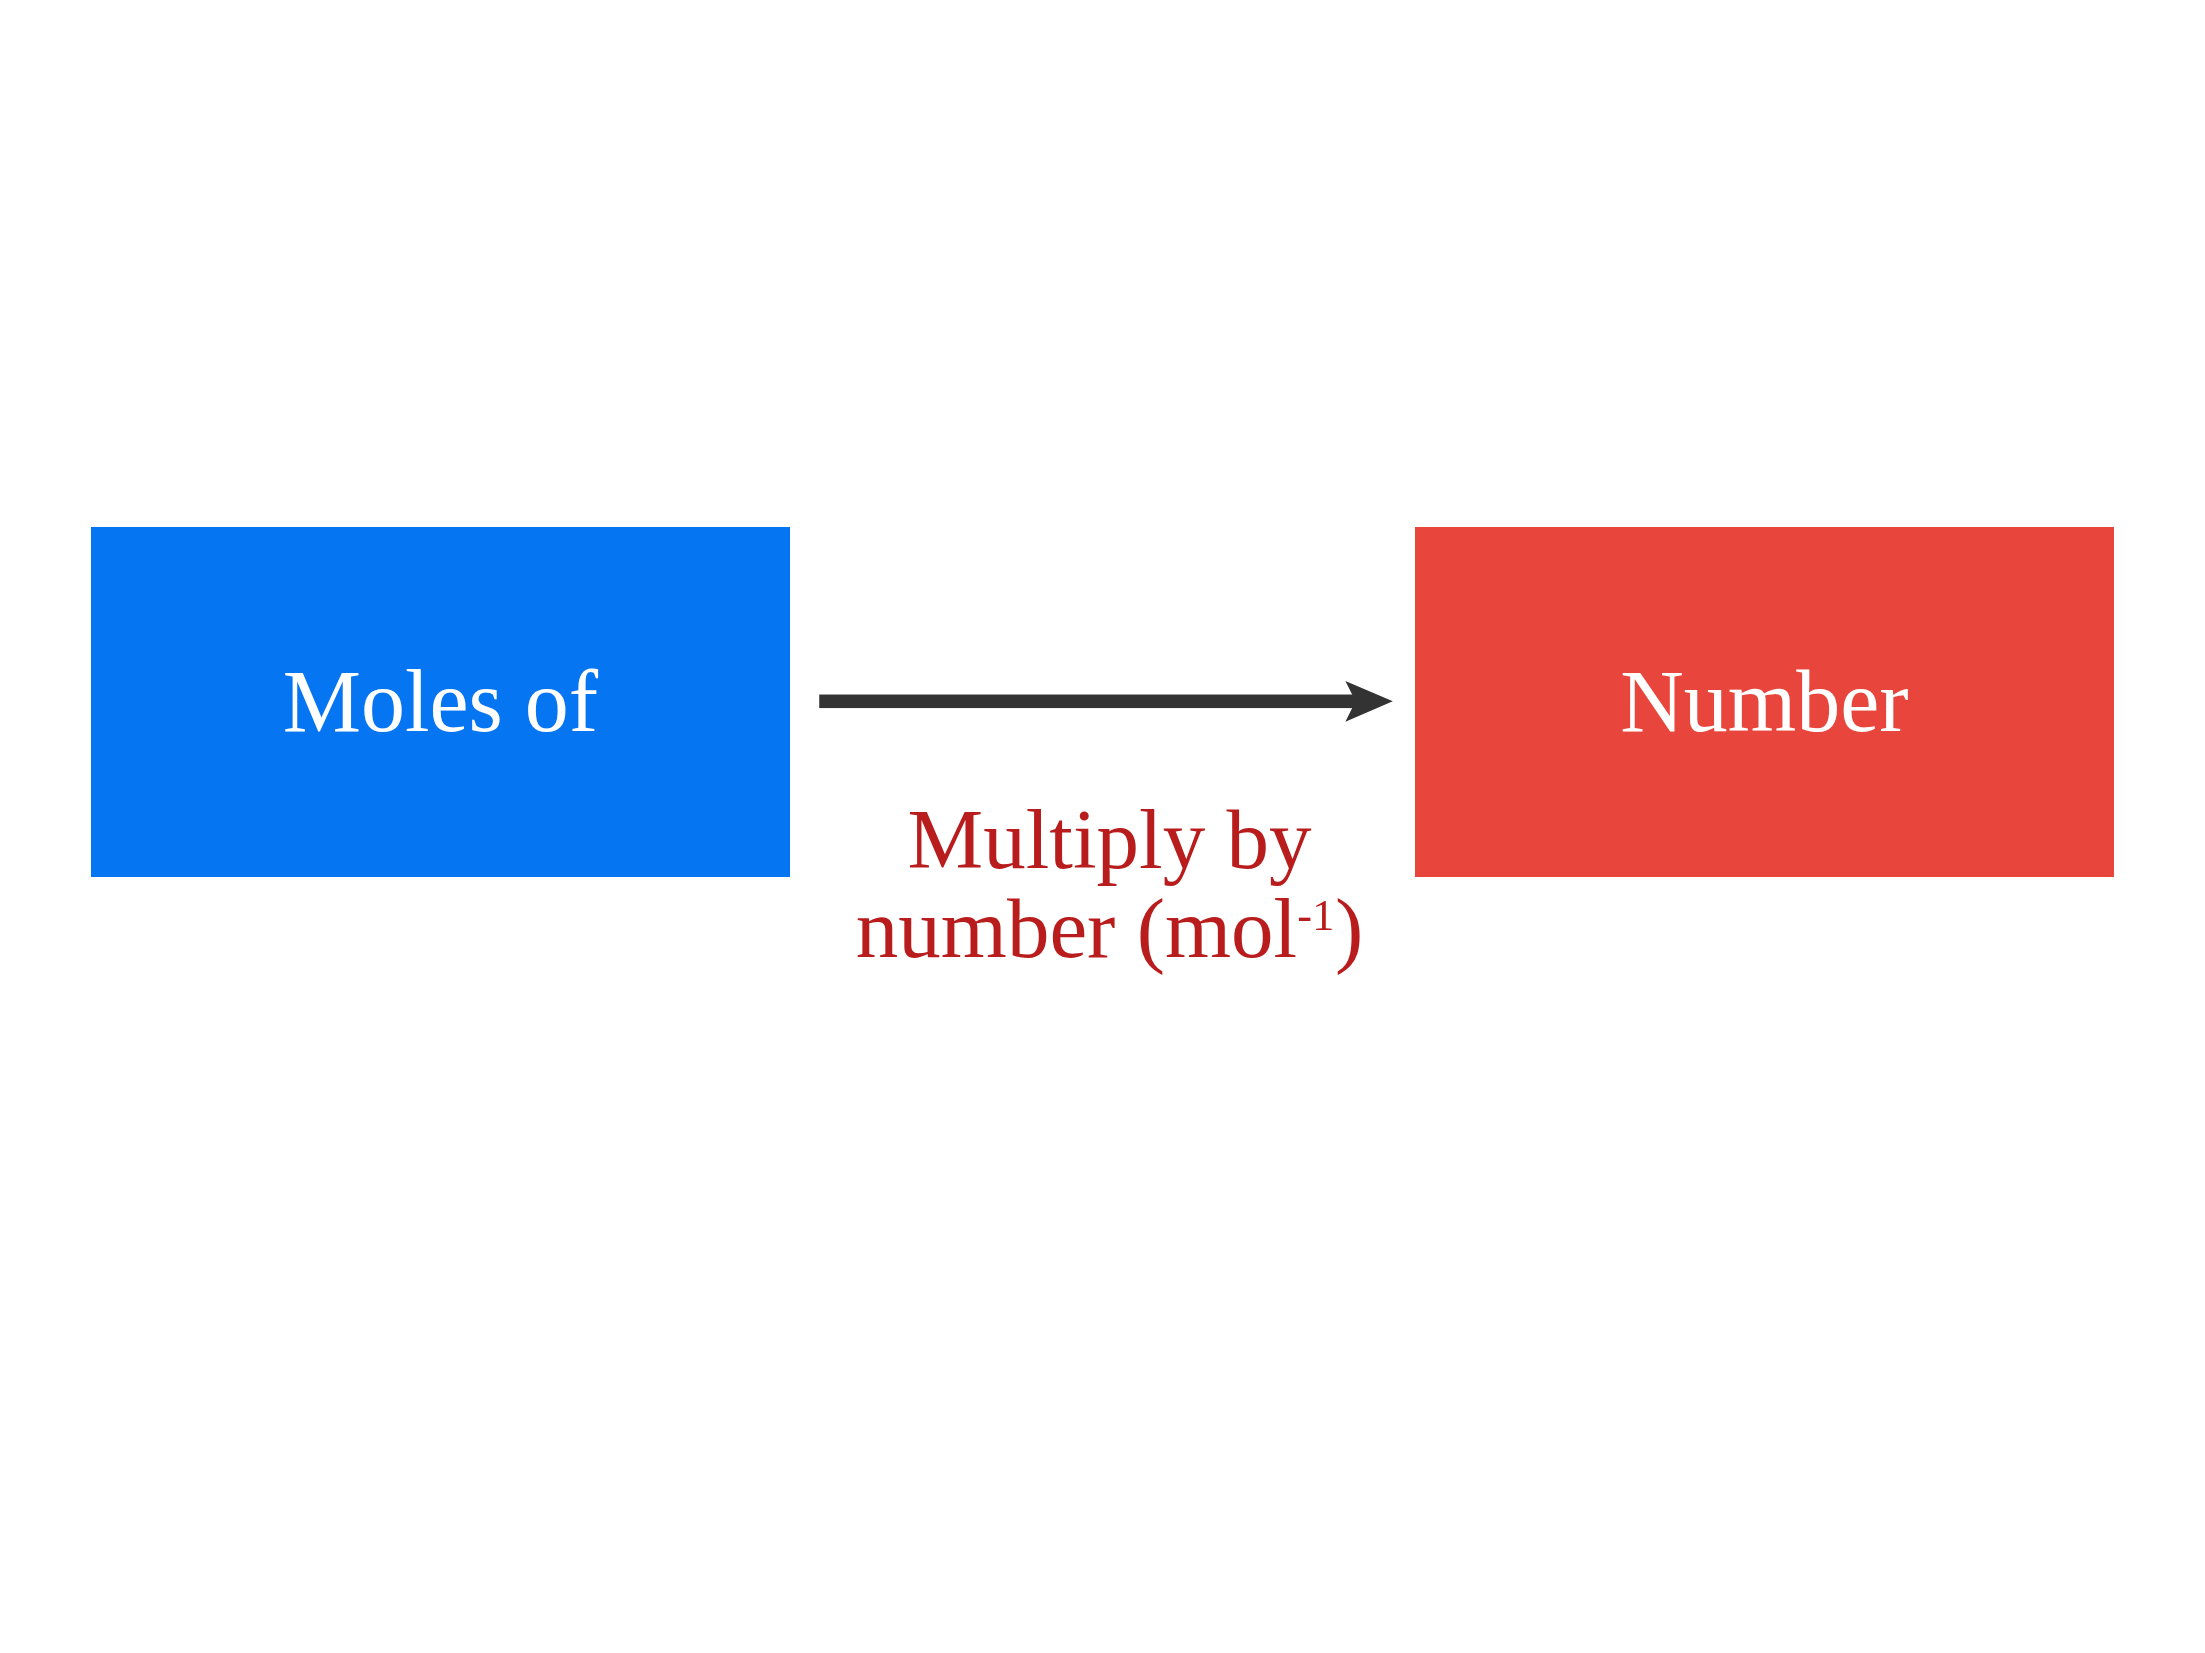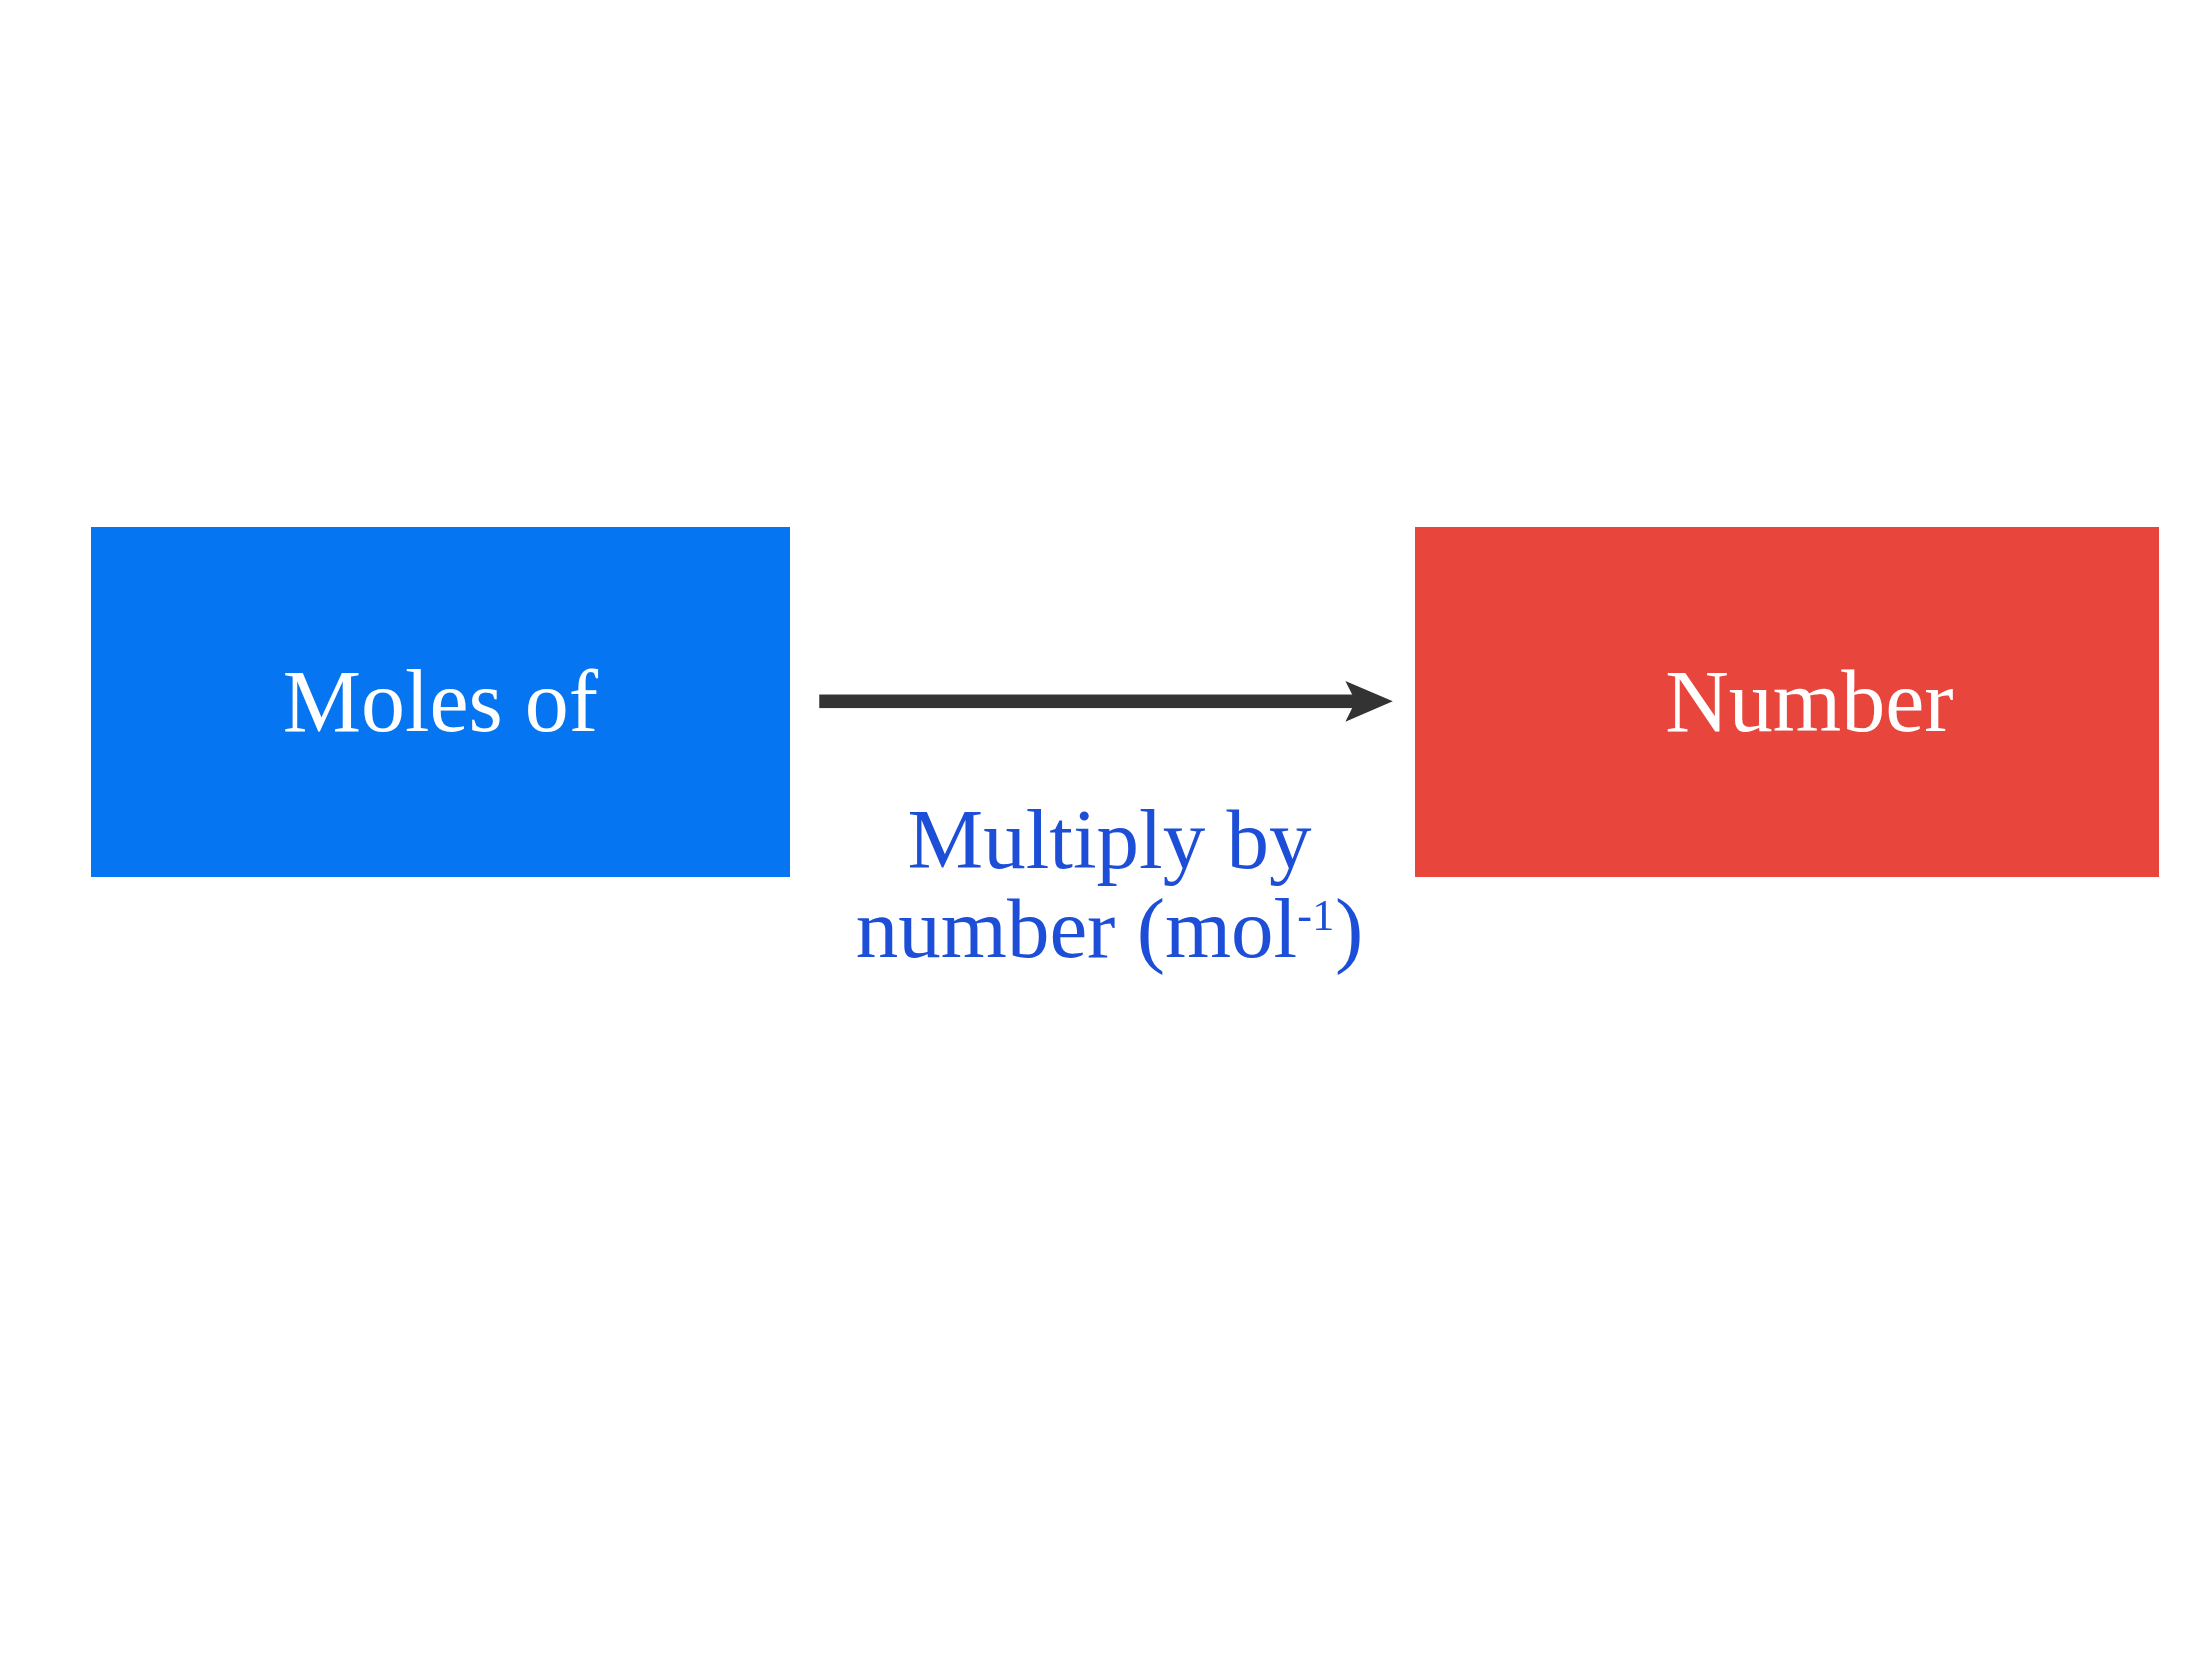--- a/index.html
+++ b/index.html
@@ -19,42 +19,42 @@
     position: absolute;
     top: 527px;
     width: 699px;
     height: 350px;
     display: flex;
     align-items: center;
     justify-content: center;
     text-align: center;
   }
   .box-blue { left: 91px; background: #0575f2; }
-  .box-red  { left: 1415px; background: #e8463c; padding-left: 45px; }
+  .box-red  { left: 1415px; background: #e8463c; }
   .box-label {
     color: #ffffff;
     font-size: 88px;
     line-height: 1.06;
     font-weight: 400;
   }
   .box-label .line { display: block; }
   .arrow-svg {
     position: absolute;
     left: 804px;
     top: 652px;
     width: 610px;
     height: 102px;
   }
   .arrow-label {
     position: absolute;
     left: 771px;
     top: 795px;
     width: 677px;
     text-align: center;
-    color: #1d4ed8;
+    color: #b91c1c;
     font-size: 85px;
     line-height: 1.05;
     font-weight: 400;
   }
   .arrow-label .line { display: block; }
   .arrow-label sup {
     font-size: 0.52em;
     vertical-align: baseline;
     position: relative;
     top: -0.62em;

